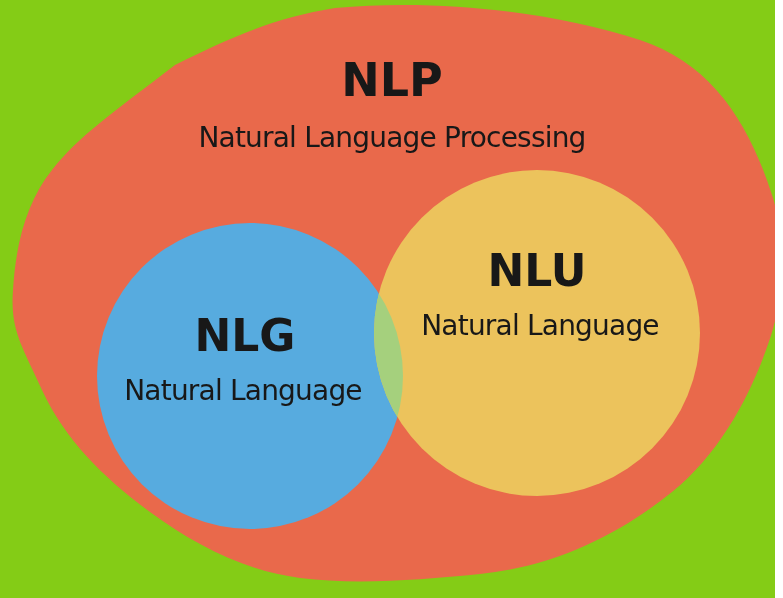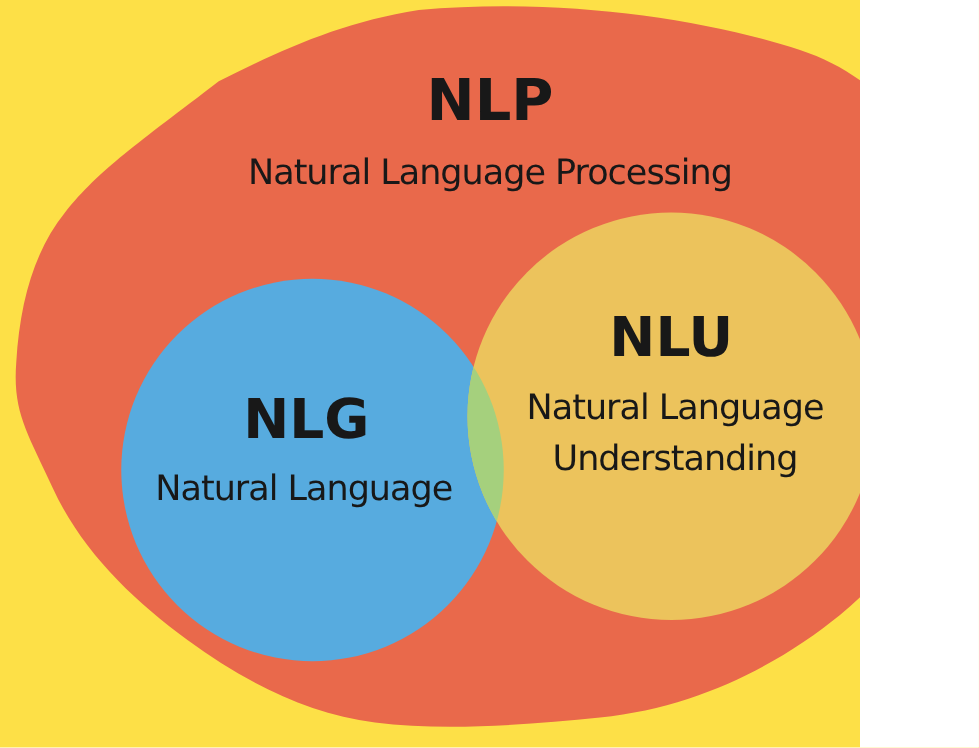--- a/index.html
+++ b/index.html
@@ -2,24 +2,24 @@
 <html><head>
 <meta charset="utf-8">
 <style>
   html, body {
     margin: 0;
     padding: 0;
     background: #ffffff;
   }
   .stage {
     position: relative;
-    width: 688px;
+    width: 775px;
     height: 598px;
     overflow: hidden;
-    background: #fde047;
+    background: #84cc16;
     font-family: "DejaVu Sans", "Liberation Sans", sans-serif;
   }
   .stage svg {
     position: absolute;
     inset: 0;
     display: block;
   }
   .label {
     position: absolute;
     transform: translateX(-50%);
@@ -85,16 +85,15 @@
   <div class="label abbr nlg-abbr">NLG</div>
 
   <div class="label full nlp-full">Natural Language Processing</div>
   <div class="label full nlg-full">
     <div>Natural Language</div>
   </div>
 
   <div class="label abbr nlu-abbr">NLU</div>
   <div class="label full nlu-full">
     <div>Natural Language</div>
-    <div>Understanding</div>
   </div>
 
 </div>
 
 </body></html>

